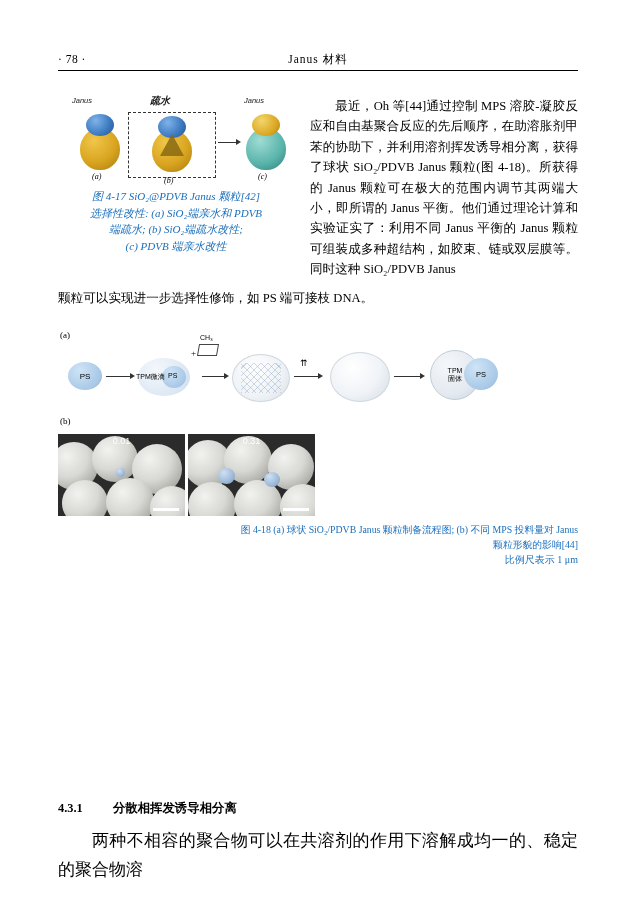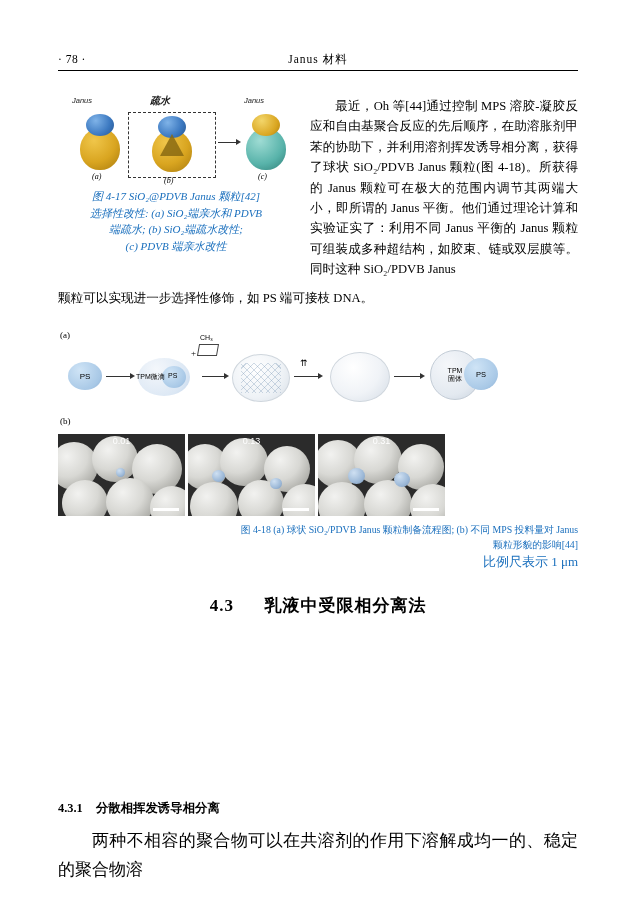--- a/index.html
+++ b/index.html
@@ -233,21 +233,21 @@
     text-indent: 2em;
   }
   .subsec {
     position: absolute;
     left: 58px;
     top: 800px;
     width: 520px;
     font-size: 12.4px;
     font-weight: bold;
   }
-  .subsec .num { margin-right: 10px; }
+  .subsec .num { margin-right: 27px; }
   .body-block2 {
     position: absolute;
     left: 58px;
     top: 826px;
     width: 520px;
     font-size: 17px;
     line-height: 1.72;
     text-align: justify;
   }
   .body-block2 p { margin: 0; text-indent: 2em; }
@@ -372,57 +372,40 @@
         <div class="sphere" style="left:-8px; top:8px; width:48px; height:48px;"></div>
         <div class="sphere" style="left:34px; top:2px; width:46px; height:46px;"></div>
         <div class="sphere" style="left:74px; top:10px; width:50px; height:50px;"></div>
         <div class="sphere" style="left:4px; top:46px; width:46px; height:46px;"></div>
         <div class="sphere" style="left:48px; top:44px; width:48px; height:48px;"></div>
         <div class="sphere" style="left:92px; top:52px; width:44px; height:44px;"></div>
         <div class="bump" style="left:58px; top:34px; width:9px; height:9px;"></div>
         <div class="scalebar"></div>
       </div>
       <div class="sem">
-        <span class="sem-num">0.13</span>
-        <div class="sphere" style="left:-6px; top:10px; width:46px; height:46px;"></div>
-        <div class="sphere" style="left:32px; top:4px; width:48px; height:48px;"></div>
-        <div class="sphere" style="left:76px; top:12px; width:46px; height:46px;"></div>
-        <div class="sphere" style="left:2px; top:48px; width:48px; height:48px;"></div>
-        <div class="sphere" style="left:50px; top:46px; width:46px; height:46px;"></div>
-        <div class="sphere" style="left:94px; top:50px; width:46px; height:46px;"></div>
-        <div class="bump" style="left:24px; top:36px; width:13px; height:12px;"></div>
-        <div class="bump" style="left:82px; top:44px; width:12px; height:11px;"></div>
-        <div class="scalebar"></div>
-      </div>
-      <div class="sem">
         <span class="sem-num">0.31</span>
         <div class="sphere" style="left:-4px; top:6px; width:48px; height:48px;"></div>
         <div class="sphere" style="left:36px; top:2px; width:48px; height:48px;"></div>
         <div class="sphere" style="left:80px; top:10px; width:46px; height:46px;"></div>
         <div class="sphere" style="left:0px; top:48px; width:48px; height:48px;"></div>
         <div class="sphere" style="left:46px; top:46px; width:48px; height:48px;"></div>
         <div class="sphere" style="left:92px; top:50px; width:46px; height:46px;"></div>
         <div class="bump" style="left:30px; top:34px; width:17px; height:16px;"></div>
         <div class="bump" style="left:76px; top:38px; width:16px; height:15px;"></div>
         <div class="scalebar"></div>
       </div>
     </div>
 
     <div class="fig418-cap">
       <div>图 4-18   (a)  球状 SiO₂/PDVB Janus 颗粒制备流程图;  (b)  不同 MPS 投料量对 Janus</div>
       <div>颗粒形貌的影响[44]</div>
-      <div style="font-size:13px;">比例尺表示 1 μm</div>
+      <div style="font-size:10px;">比例尺表示 1 μm</div>
     </div>
   </div>
 
-  <div class="sec-title">
-    <span>4.3</span>
-    <span style="display:inline-block; width:20px;"></span>
-    <span>乳液中受限相分离法</span>
-  </div>
 
 
   <div class="subsec">
     <span class="num">4.3.1</span>
     <span>分散相挥发诱导相分离</span>
   </div>
 
   <div class="body-block2">
     <p>两种不相容的聚合物可以在共溶剂的作用下溶解成均一的、稳定的聚合物溶</p>
   </div>

